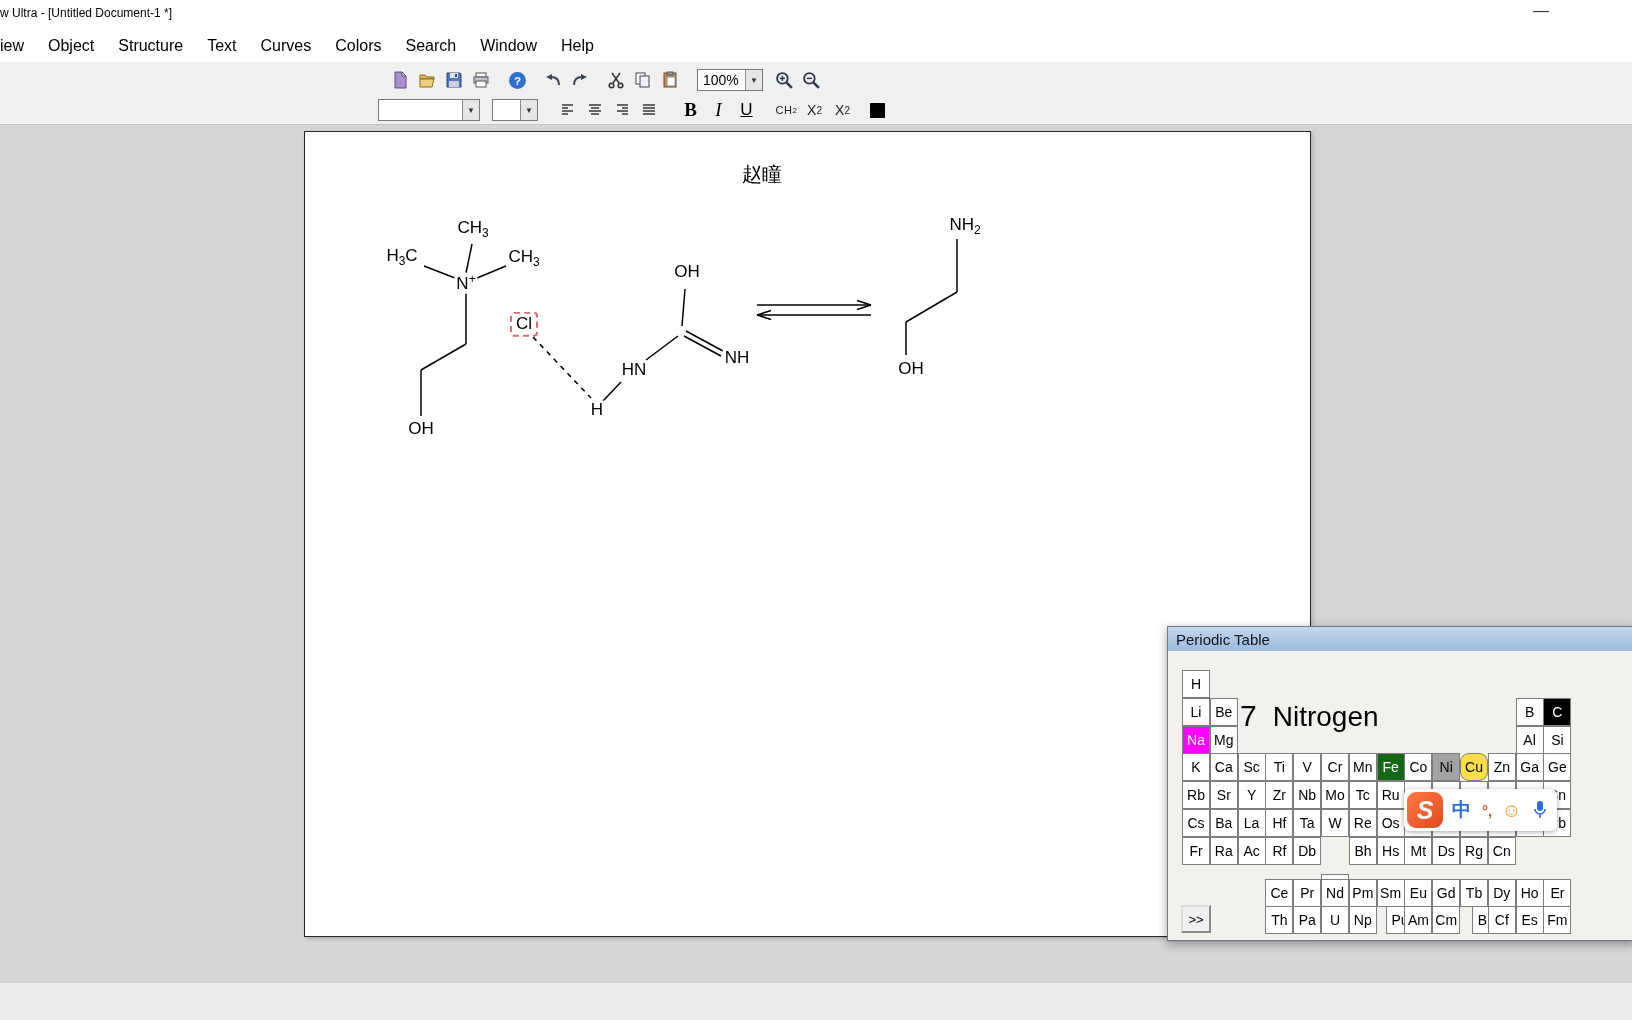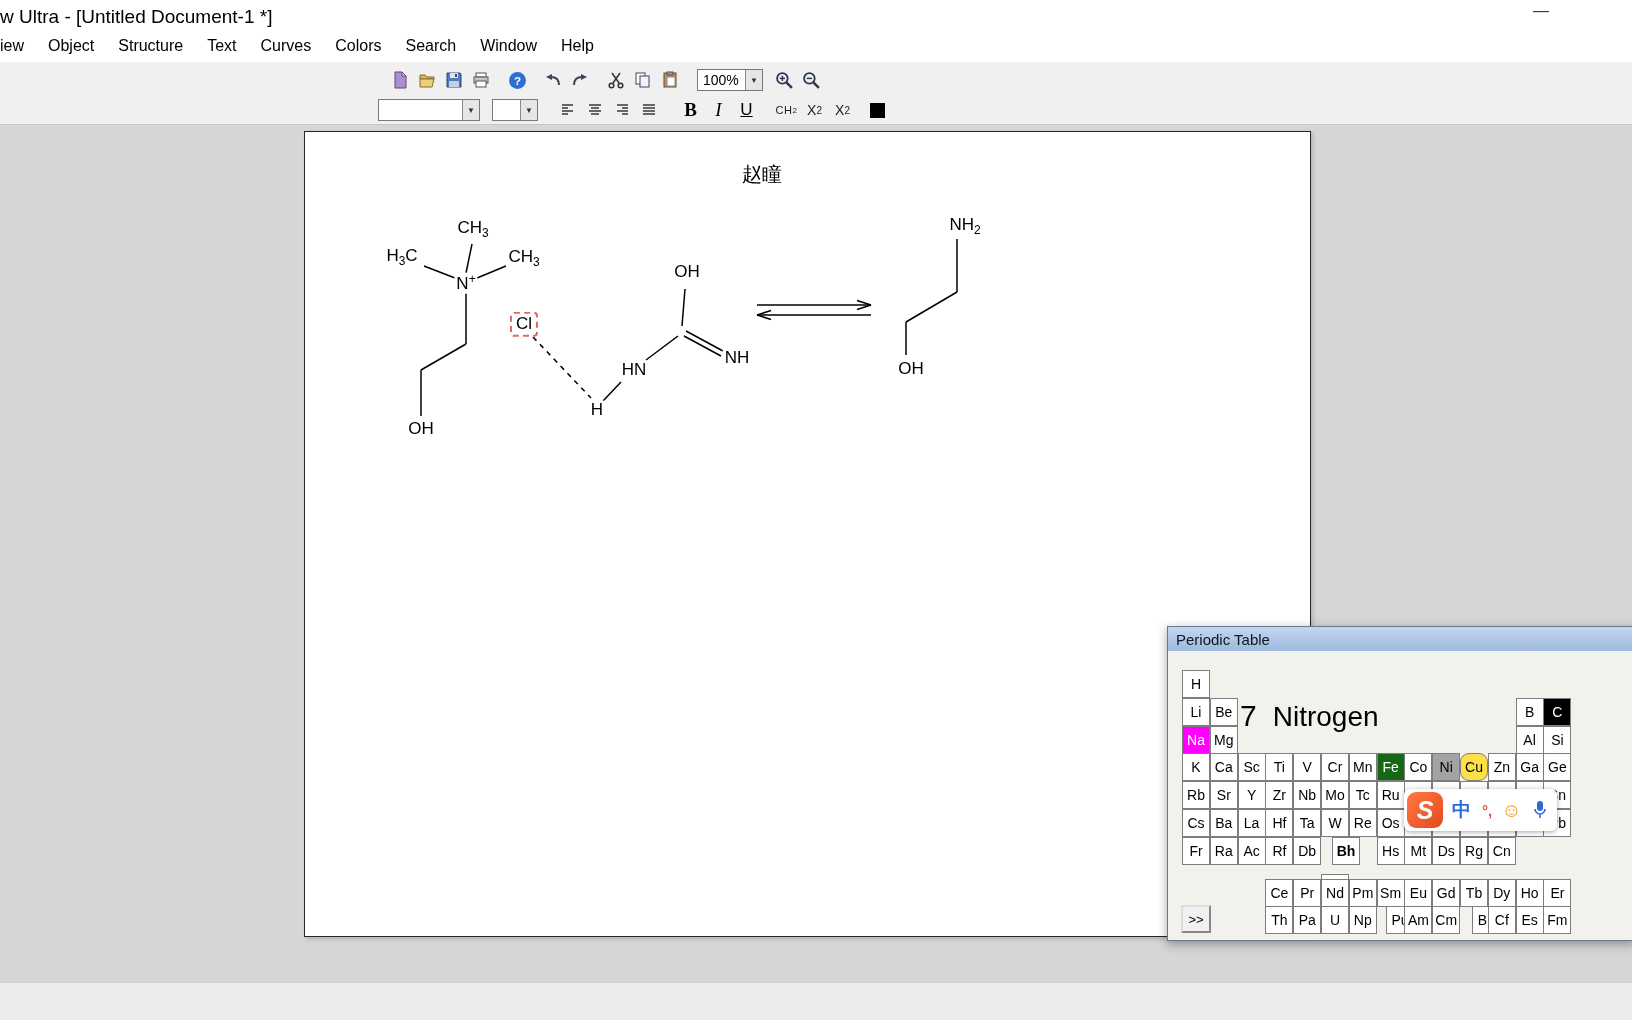--- a/index.html
+++ b/index.html
@@ -2,21 +2,21 @@
 <html><head>
 <meta charset="utf-8">
 <style>
   * { margin:0; padding:0; box-sizing:border-box; }
   html,body { width:1632px; height:1020px; }
   body { font-family:"Liberation Sans", sans-serif; background:#d6d6d6; }
   .screen { position:relative; width:1632px; height:1020px; background:#d6d6d6; overflow:hidden; }
 
   
   .titlebar { position:absolute; left:0; top:0; width:100%; height:30px; background:#ffffff; }
-  .titlebar .title { position:absolute; left:0; top:6px; font-size:19px; color:#000; white-space:nowrap; }
+  .titlebar .title { position:absolute; left:0; top:6px; font-size:12px; color:#000; white-space:nowrap; }
   .win-min { position:absolute; left:1524px; top:2px; width:34px; height:24px; text-align:center; font-size:16px; color:#333; cursor:default; }
 
   
   .menubar { position:absolute; left:0; top:30px; width:100%; height:32px; background:#ffffff; display:flex; align-items:center; }
   .menu-item { font-size:16px; color:#000; margin-right:24px; white-space:nowrap; }
 
   
   .toolbars { position:absolute; left:0; top:62px; width:100%; height:63px; background:#f0f0f0; border-bottom:1px solid #c6c6c6; }
   .tb-row1 { position:absolute; left:388px; top:4px; height:28px; display:flex; align-items:center; }
   .tb-row2 { position:absolute; left:378px; top:35px; height:26px; display:flex; align-items:center; }
@@ -350,21 +350,21 @@
           <div class="pt-cell" style="left: 292px; top: 158px;">Au</div>
           <div class="pt-cell" style="left: 319.8px; top: 158px;">Hg</div>
           <div class="pt-cell" style="left: 347.6px; top: 158px;">Tl</div>
           <div class="pt-cell" style="left: 375.4px; top: 158px;">Pb</div>
           <div class="pt-cell" style="left: 14px; top: 185.8px;">Fr</div>
           <div class="pt-cell" style="left: 41.8px; top: 185.8px;">Ra</div>
           <div class="pt-cell" style="left: 69.6px; top: 185.8px;">Ac</div>
           <div class="pt-cell" style="left: 97.4px; top: 185.8px;">Rf</div>
           <div class="pt-cell" style="left: 125.2px; top: 185.8px;">Db</div>
           <div class="pt-cell" style="left: 153px; top: 185.8px; margin-top: 37px;">Sg</div>
-          <div class="pt-cell" style="left: 164px; top: 185.8px; font-weight: bold;">Bh</div>
+          <div class="pt-cell" style="left: 181px; top: 185.8px;">Bh</div>
           <div class="pt-cell" style="left: 208.6px; top: 185.8px;">Hs</div>
           <div class="pt-cell" style="left: 236.4px; top: 185.8px;">Mt</div>
           <div class="pt-cell" style="left: 264.2px; top: 185.8px;">Ds</div>
           <div class="pt-cell" style="left: 292px; top: 185.8px;">Rg</div>
           <div class="pt-cell" style="left: 319.8px; top: 185.8px;">Cn</div>
           <div class="pt-cell" style="left: 97.4px; top: 227.5px;">Ce</div>
           <div class="pt-cell" style="left: 125.2px; top: 227.5px;">Pr</div>
           <div class="pt-cell" style="left: 153px; top: 227.5px;">Nd</div>
           <div class="pt-cell" style="left: 180.8px; top: 227.5px;">Pm</div>
           <div class="pt-cell" style="left: 208.6px; top: 227.5px;">Sm</div>

